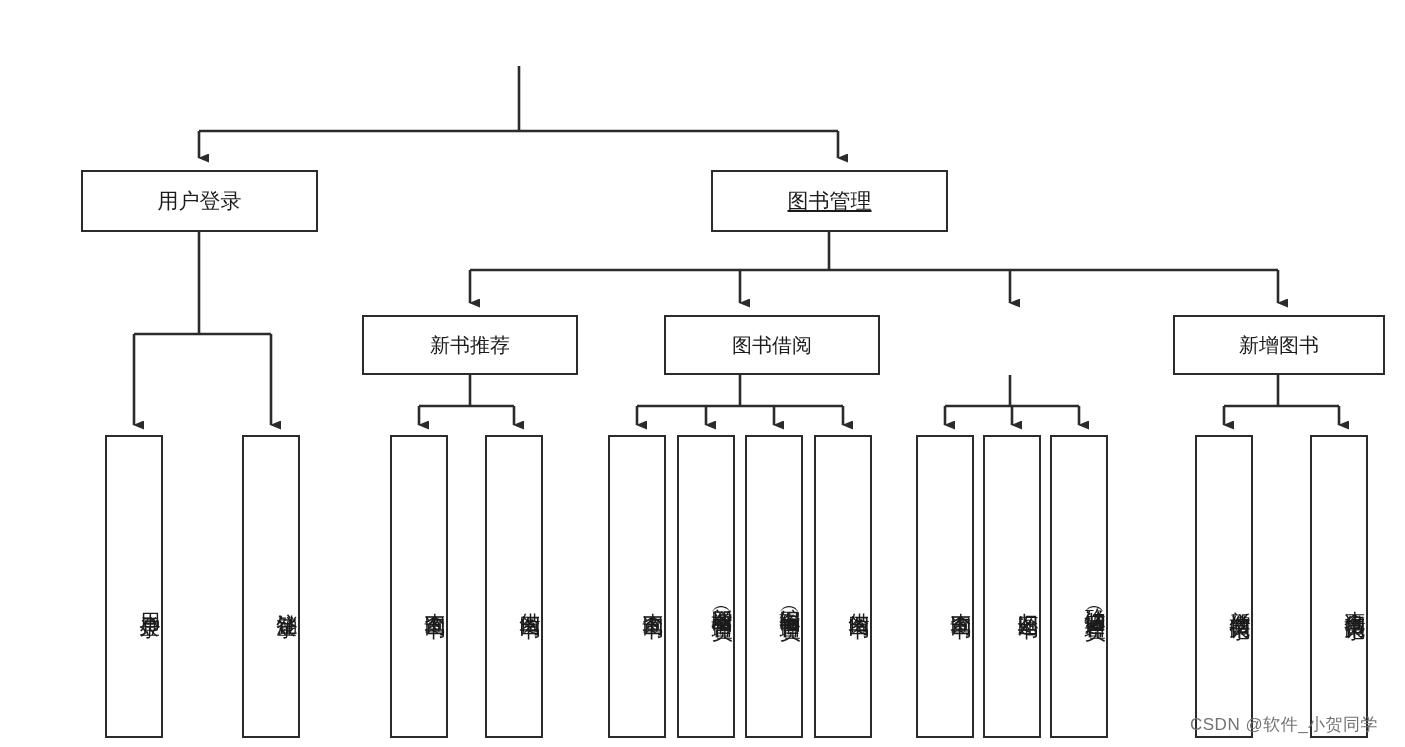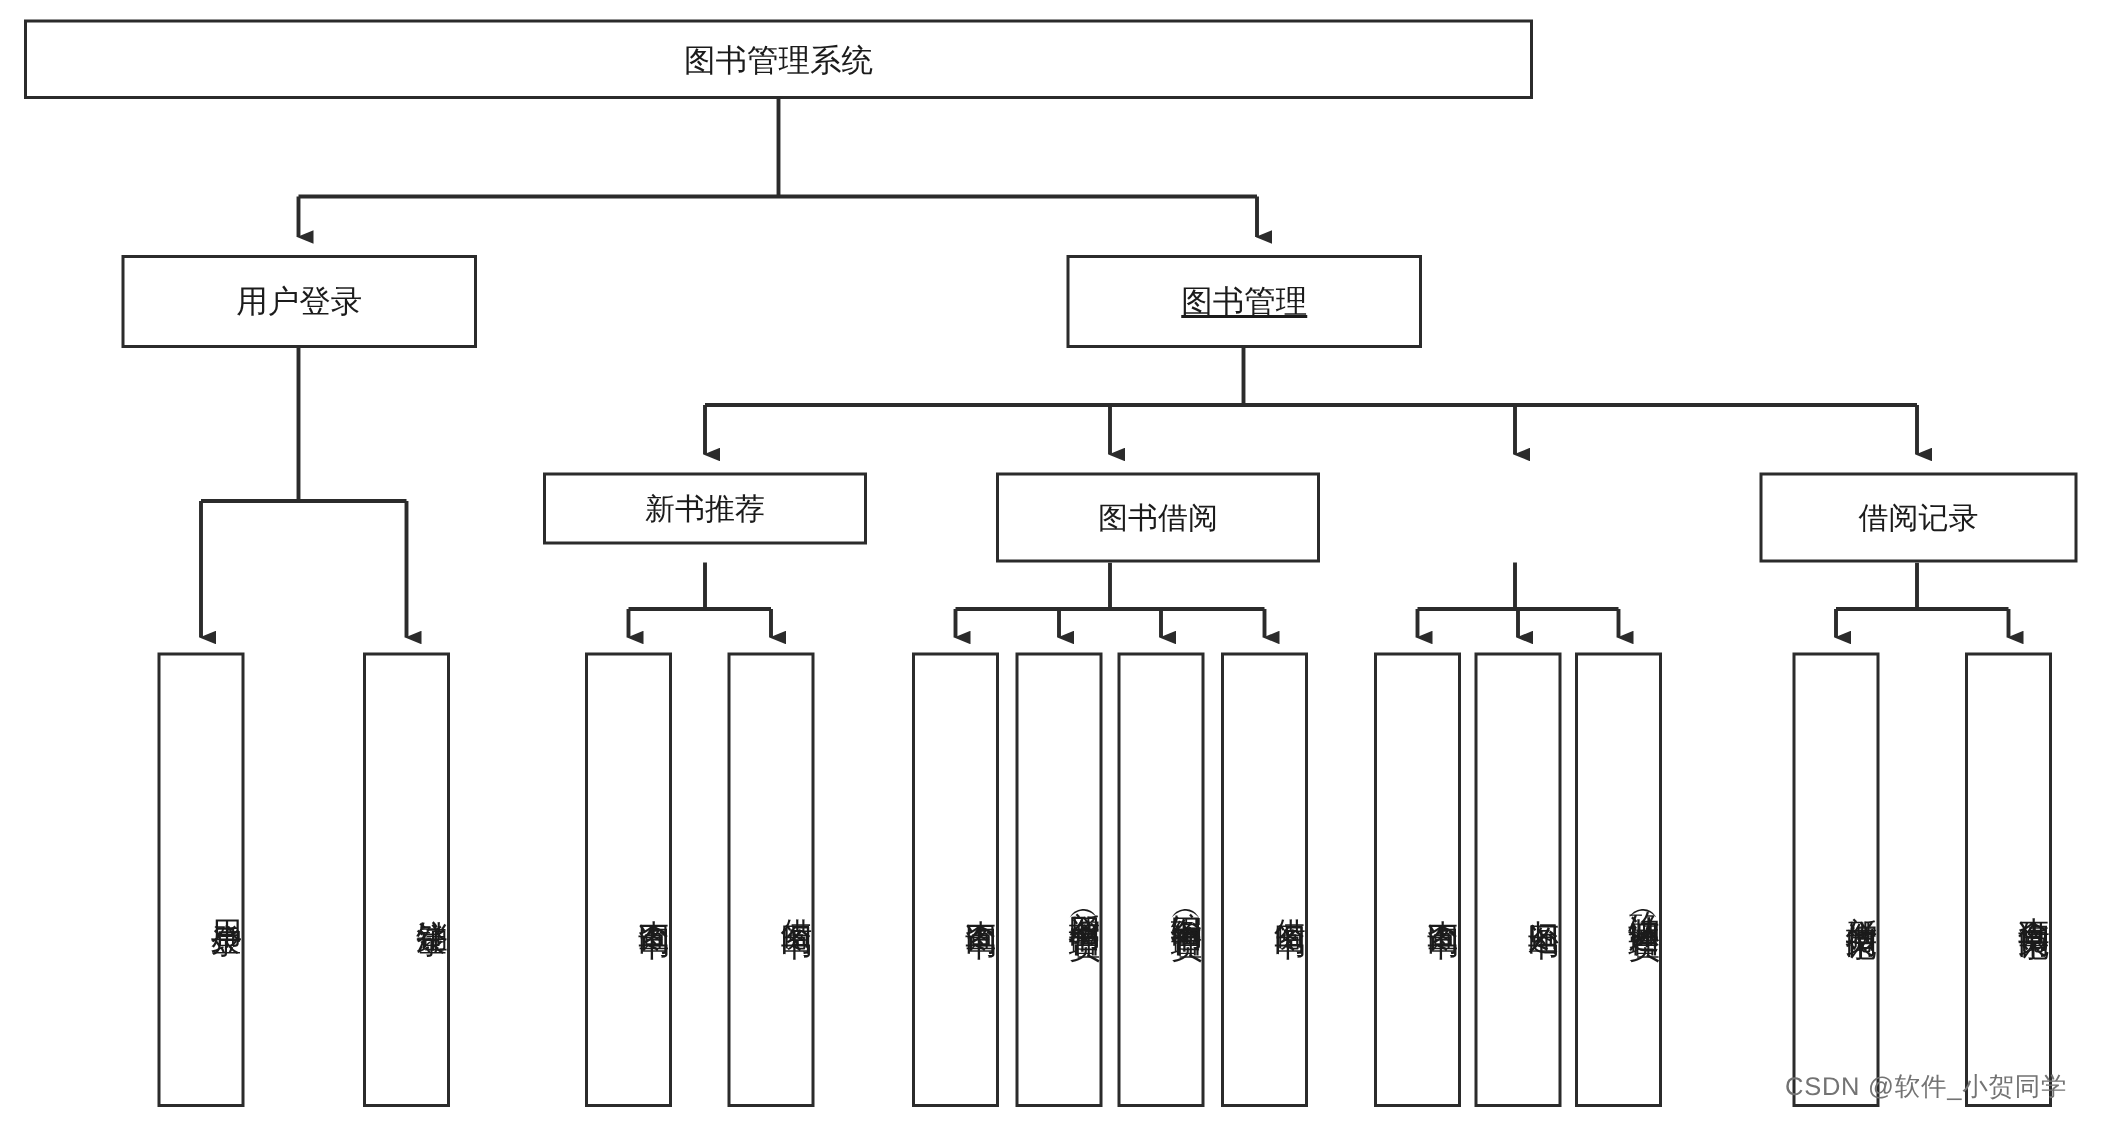--- a/index.html
+++ b/index.html
@@ -111,39 +111,36 @@
       <path d="M1012,406 L1012,425" marker-end="url(#arw)"></path>
       <path d="M1079,406 L1079,425" marker-end="url(#arw)"></path>
 
       <path d="M1278,375 L1278,406"></path>
       <path d="M1224,406 L1339,406"></path>
       <path d="M1224,406 L1224,425" marker-end="url(#arw)"></path>
       <path d="M1339,406 L1339,425" marker-end="url(#arw)"></path>
     </g>
   </svg>
 
-  <div class="node root" style="left:16px; top:13px; width:1006px; height:53px;">
-    <span>图书管理系统</span>
-  </div>
 
   <div class="node lvl2" style="left:81px; top:170px; width:237px; height:62px;">
     <span>用户登录</span>
   </div>
   <div class="node lvl2" style="left:711px; top:170px; width:237px; height:62px;text-decoration:underline;">
     <span>图书管理</span>
   </div>
 
-  <div class="node lvl3" style="left:362px; top:315px; width:216px; height:48px;">
+  <div class="node lvl3" style="left:362px; top:315px; width:216px; height:60px;">
     <span>新书推荐</span>
   </div>
   <div class="node lvl3" style="left:664px; top:315px; width:216px; height:60px;">
     <span>图书借阅</span>
   </div>
   <div class="node lvl3" style="left:1173px; top:315px; width:212px; height:60px;">
-    <span>借阅记录</span>
+    <span>新增图书</span>
   </div>
 
   <div class="node leaf" style="left:105px; top:435px; width:58px; height:303px;">
     <span>用户登录</span>
   </div>
   <div class="node leaf" style="left:242px; top:435px; width:58px; height:303px;">
     <span>注销登录</span>
   </div>
 
   <div class="node leaf" style="left:390px; top:435px; width:58px; height:303px;">

